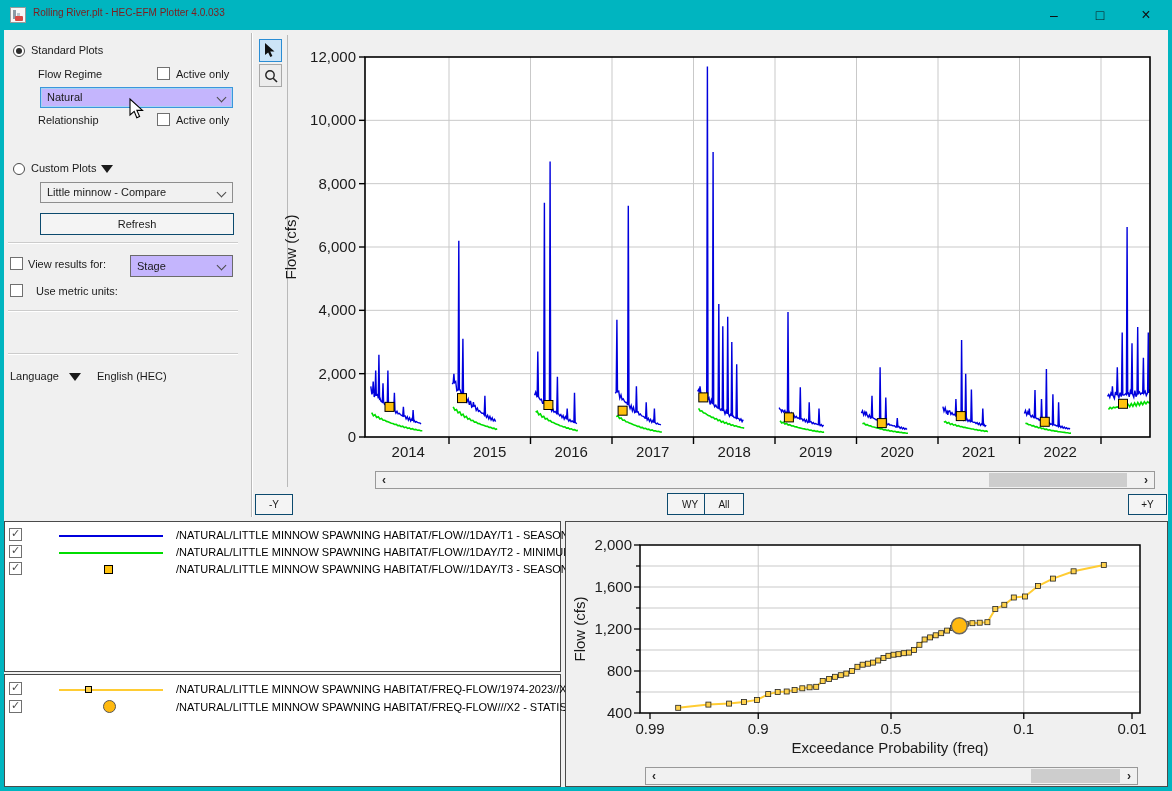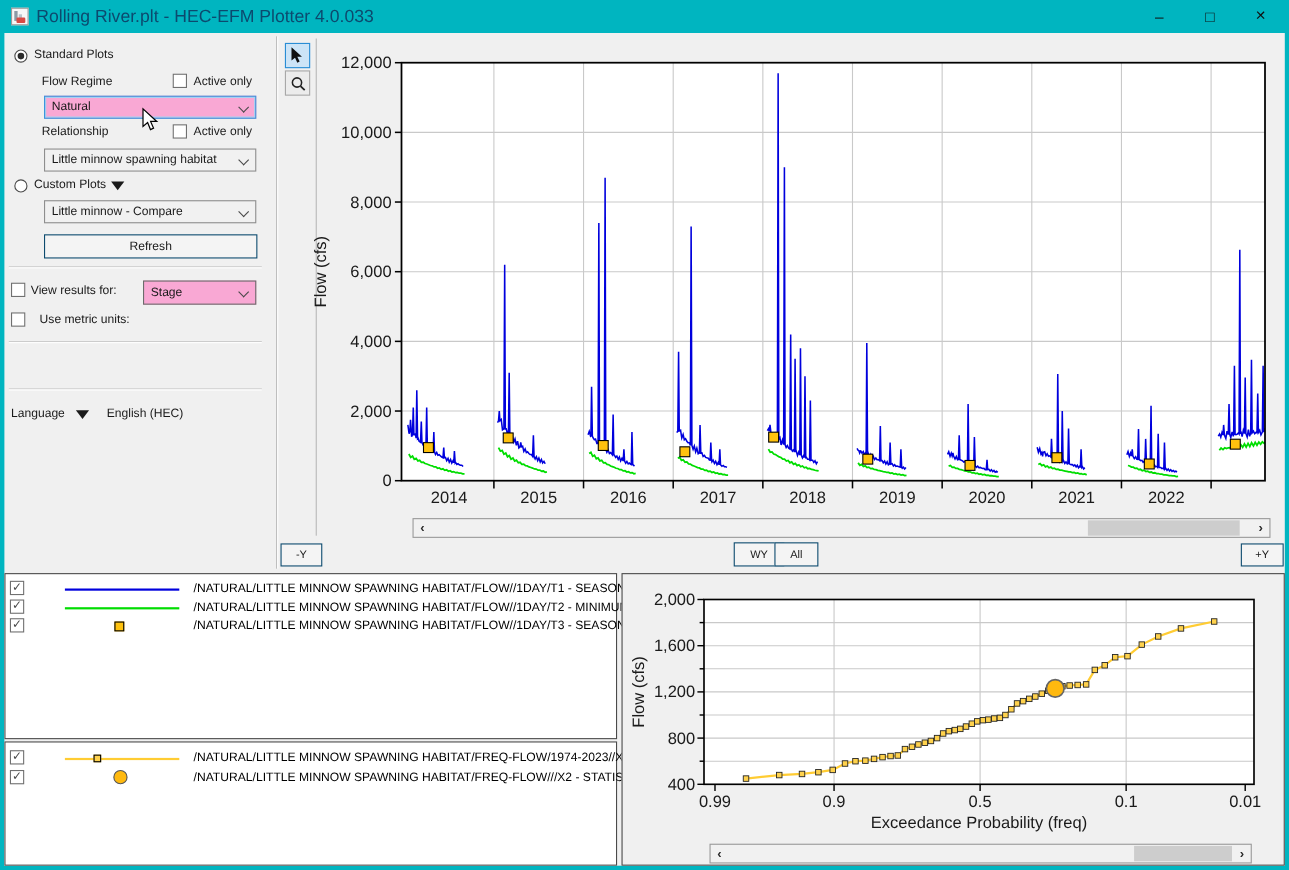--- a/index.html
+++ b/index.html
@@ -1,35 +1,35 @@
 <!DOCTYPE html>
 <html><head>
 <meta charset="utf-8">
 <style>
   *{box-sizing:border-box;margin:0;padding:0}
   html,body{width:1172px;height:791px}
   body{position:relative;background:#00b5c0;font-family:"Liberation Sans",sans-serif;overflow:hidden;color:#1a1a1a}
   .abs{position:absolute}
   
   .titlebar{position:absolute;left:0;top:0;width:1172px;height:30px;background:#00b5c0}
-  .title-text{position:absolute;left:33px;top:7px;font-size:16px;color:#0c4a6e;white-space:nowrap}
+  .title-text{position:absolute;left:33px;top:7px;font-size:10px;color:#7f1d1d;white-space:nowrap}
   .appicon{position:absolute;left:10px;top:7px;width:16px;height:16px;background:#f7f7f7;border:1px solid #9a9a9a}
   .appicon .bar1{position:absolute;left:2px;top:2px;width:3px;height:9px;background:#8b9aa5}
   .appicon .bar2{position:absolute;left:6px;top:5px;width:3px;height:6px;background:#b9c4cc}
   .appicon .red{position:absolute;left:4px;bottom:1px;width:8px;height:5px;background:#d84a44;border-radius:1px}
   .wbtn{position:absolute;top:0;width:46px;height:30px;display:flex;align-items:center;justify-content:center;font-size:14px;color:#101010;font-weight:400}
   
   .sheet{position:absolute;left:4px;top:30px;width:1164px;height:757px;background:#f0f0f0}
   
   .lbl{position:absolute;font-size:11px;white-space:nowrap}
   .cb{position:absolute;width:13px;height:13px;background:#fff;border:1px solid #707070}
   .cb i{font-style:normal;font-size:11px;color:#4a4a4a;position:absolute;left:1px;top:-2px}
   .rb{position:absolute;width:12px;height:12px;background:#fff;border:1px solid #4a4a4a;border-radius:50%}
   .rb.sel::after{content:"";position:absolute;left:2px;top:2px;width:6px;height:6px;background:#2b2b2b;border-radius:50%}
-  .combo{position:absolute;height:21px;background:#f9a8d4;border:1px solid #6b6b6b;font-size:11px;line-height:19px;padding-left:6px;white-space:nowrap;overflow:hidden}
+  .combo{position:absolute;height:21px;background:#c4b5fd;border:1px solid #6b6b6b;font-size:11px;line-height:19px;padding-left:6px;white-space:nowrap;overflow:hidden}
   .combo.gray{background:#f1f1f1;border-color:#8e8e8e}
   .combo.focus{border-color:#3a96dd;border-width:1px;box-shadow:inset 0 0 0 1px #a6d2f3}
   .combo .chev{position:absolute;right:7px;top:6px;width:7px;height:7px;border-right:1.4px solid #4a4a4a;border-bottom:1.4px solid #4a4a4a;transform:rotate(45deg)}
   .btn{position:absolute;background:#f4f4f4;border:1px solid #0c4a6e;font-size:11px;display:flex;align-items:center;justify-content:center;color:#1a1a1a}
   .sep{position:absolute;left:8px;width:230px;height:2px;border-top:1px solid #cccccc;border-bottom:1px solid #ffffff}
   .tri{position:absolute;width:0;height:0;border-left:6px solid transparent;border-right:6px solid transparent;border-top:8px solid #1a1a1a}
   
   .toolbtn{position:absolute;width:23px;height:23px;background:#ececec;border:1px solid #a8a8a8;display:flex;align-items:center;justify-content:center}
   .toolbtn.sel{background:#cce4f7;border:1px solid #2a8dd4}
   .divider-v{position:absolute;width:1px;background:#b9b9b9}
@@ -80,23 +80,20 @@
   <span class="lbl" style="left:176px;top:38px">Active only</span>
 
   <div class="combo focus" style="left:40px;top:57px;width:193px">
     <span>Natural</span><span class="chev"></span>
   </div>
 
   <span class="lbl" style="left:38px;top:84px">Relationship</span>
   <span class="cb" style="left:157px;top:83px"></span>
   <span class="lbl" style="left:176px;top:84px">Active only</span>
 
-  <div class="combo gray" style="left:40px;top:105px;width:193px">
-    <span>Little minnow spawning habitat</span><span class="chev"></span>
-  </div>
 
   <span class="rb" style="left:13px;top:133px"></span>
   <span class="lbl" style="left:31px;top:132px">Custom Plots</span>
   <span class="tri" style="left:101px;top:135px"></span>
 
   <div class="combo gray" style="left:40px;top:152px;width:193px">
     <span>Little minnow - Compare</span><span class="chev"></span>
   </div>
 
   <div class="btn" style="left:40px;top:183px;width:194px;height:22px">Refresh</div>

